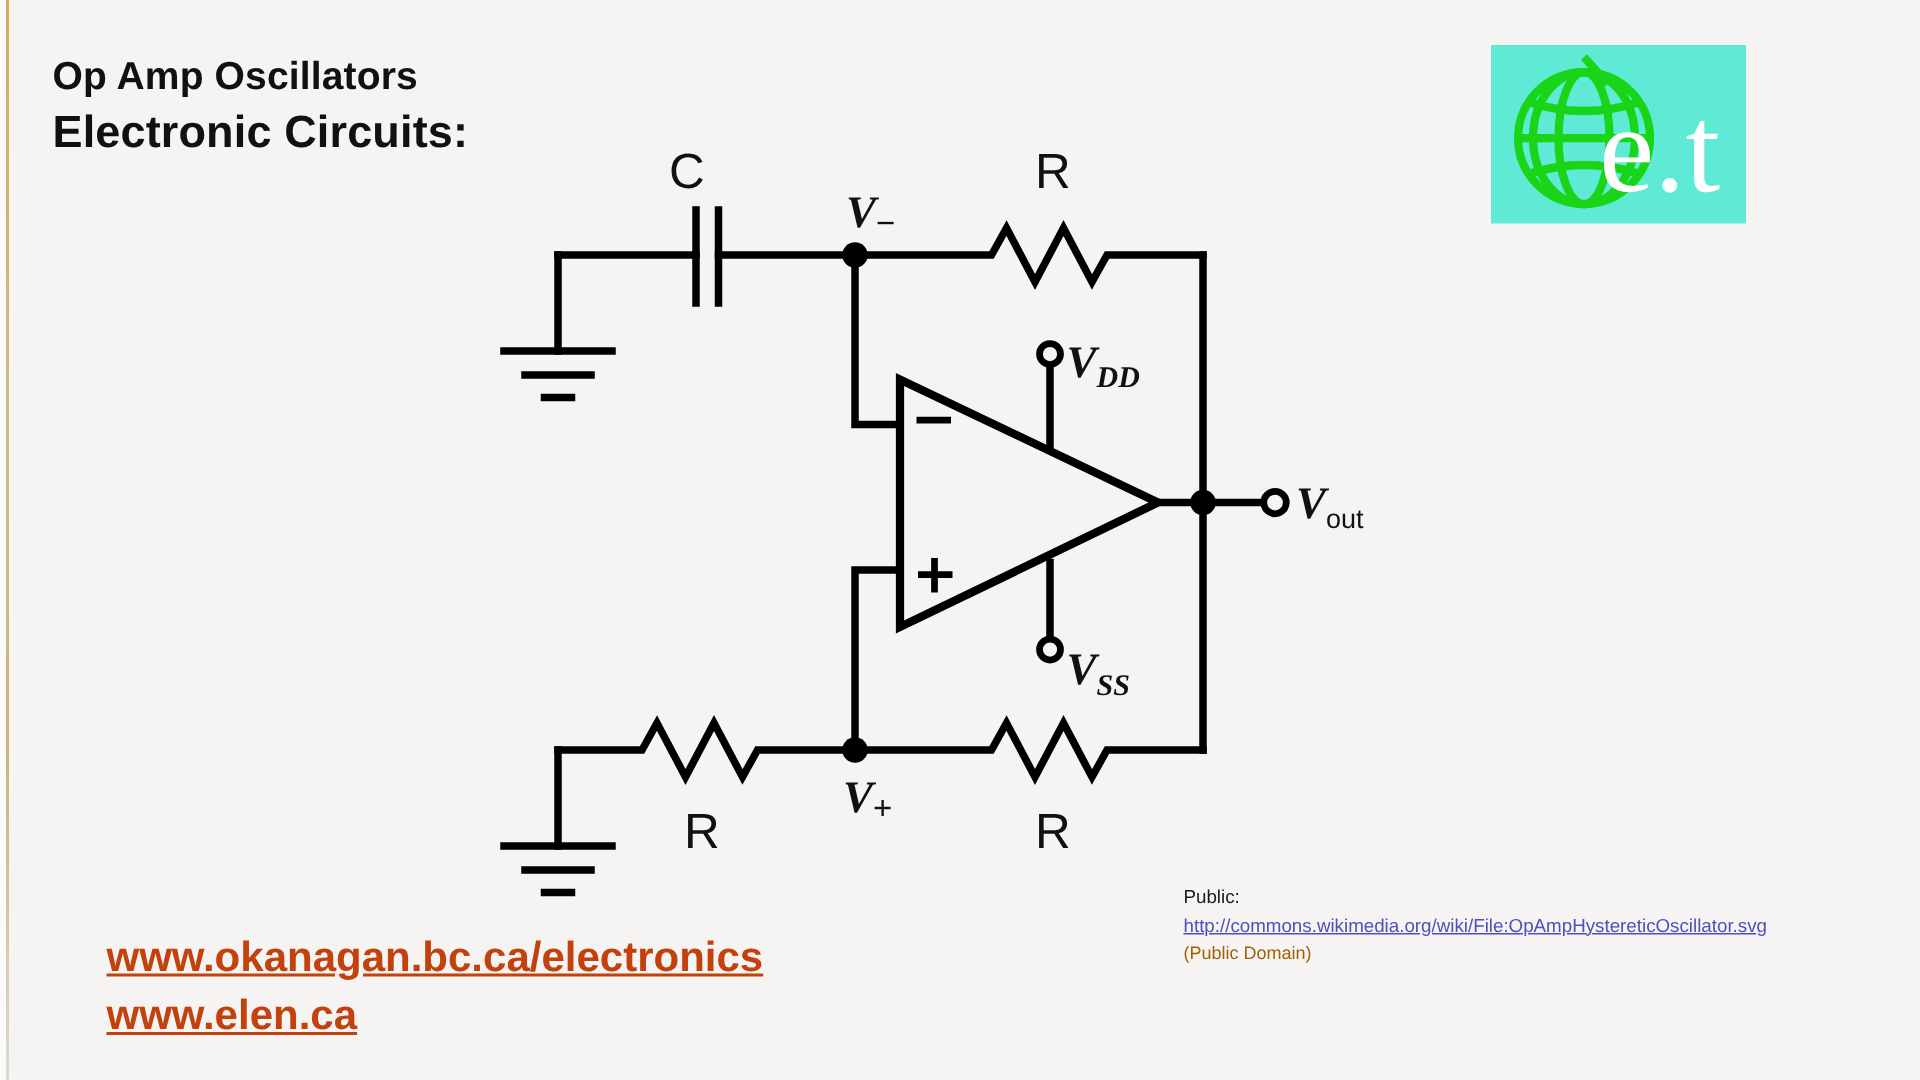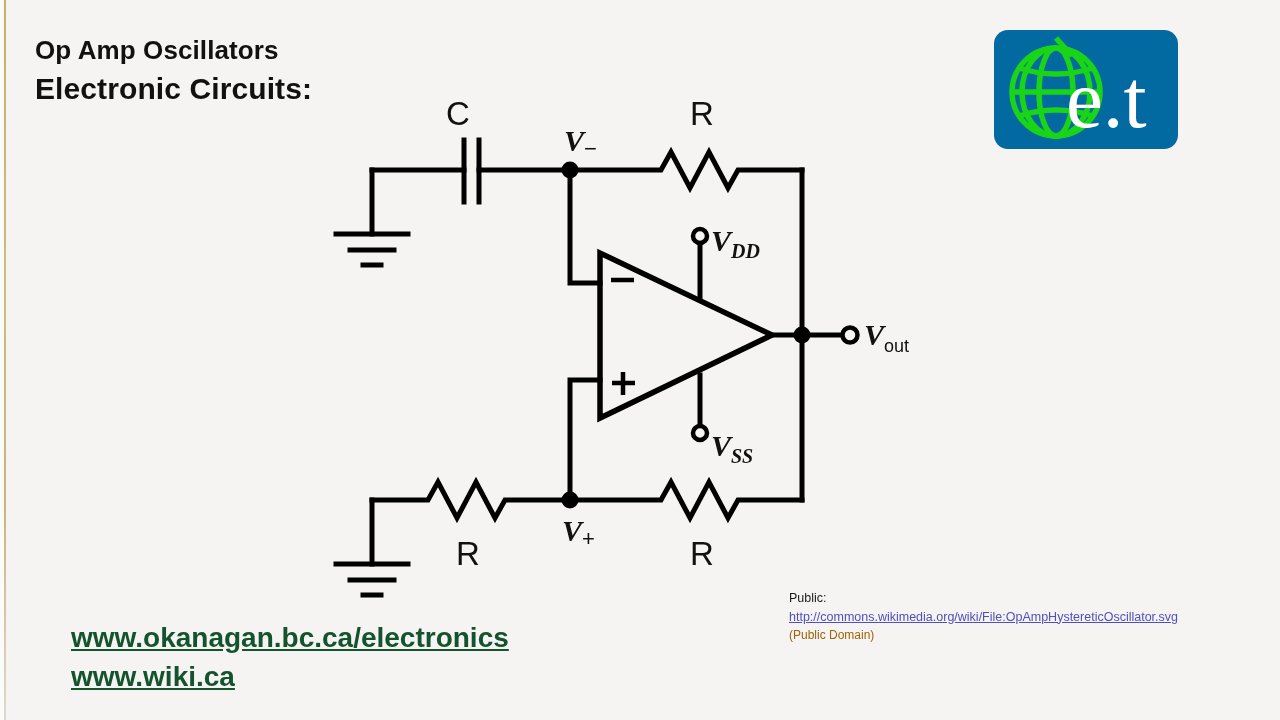--- a/index.html
+++ b/index.html
@@ -59,38 +59,37 @@
     line-height: 38px;
     letter-spacing: .1px;
     white-space: nowrap;
   }
 
   
   #logo {
     position: absolute;
     left: 994px;
     top: 30px;
-    width: 184px;
+    width: 170px;
     height: 119px;
-    background: #0369a1;
+    background: #5eead4;
     overflow: hidden;
-    border-radius: 14px;
   }
 
   
   #links {
     position: absolute;
     left: 71px;
     top: 618px;
   }
   .site-link {
     display: block;
     font-size: 28px;
     font-weight: bold;
-    color: #14532d;
+    color: #c2410c;
     text-decoration: underline;
     line-height: 39px;
     white-space: nowrap;
   }
 
   
   #source {
     position: absolute;
     left: 789px;
     top: 589px;
@@ -299,16 +298,16 @@
   </svg>
 
   <div id="source">
     <span>Public:</span>
     <a id="source-url" href="#">http://commons.wikimedia.org/wiki/File:OpAmpHystereticOscillator.svg</a>
     <span id="source-note">(Public Domain)</span>
   </div>
 
   <div id="links">
     <a class="site-link" href="#">www.okanagan.bc.ca/electronics</a>
-    <a class="site-link" href="#">www.wiki.ca</a>
+    <a class="site-link" href="#">www.elen.ca</a>
   </div>
 
 </div>
 
 </body></html>

